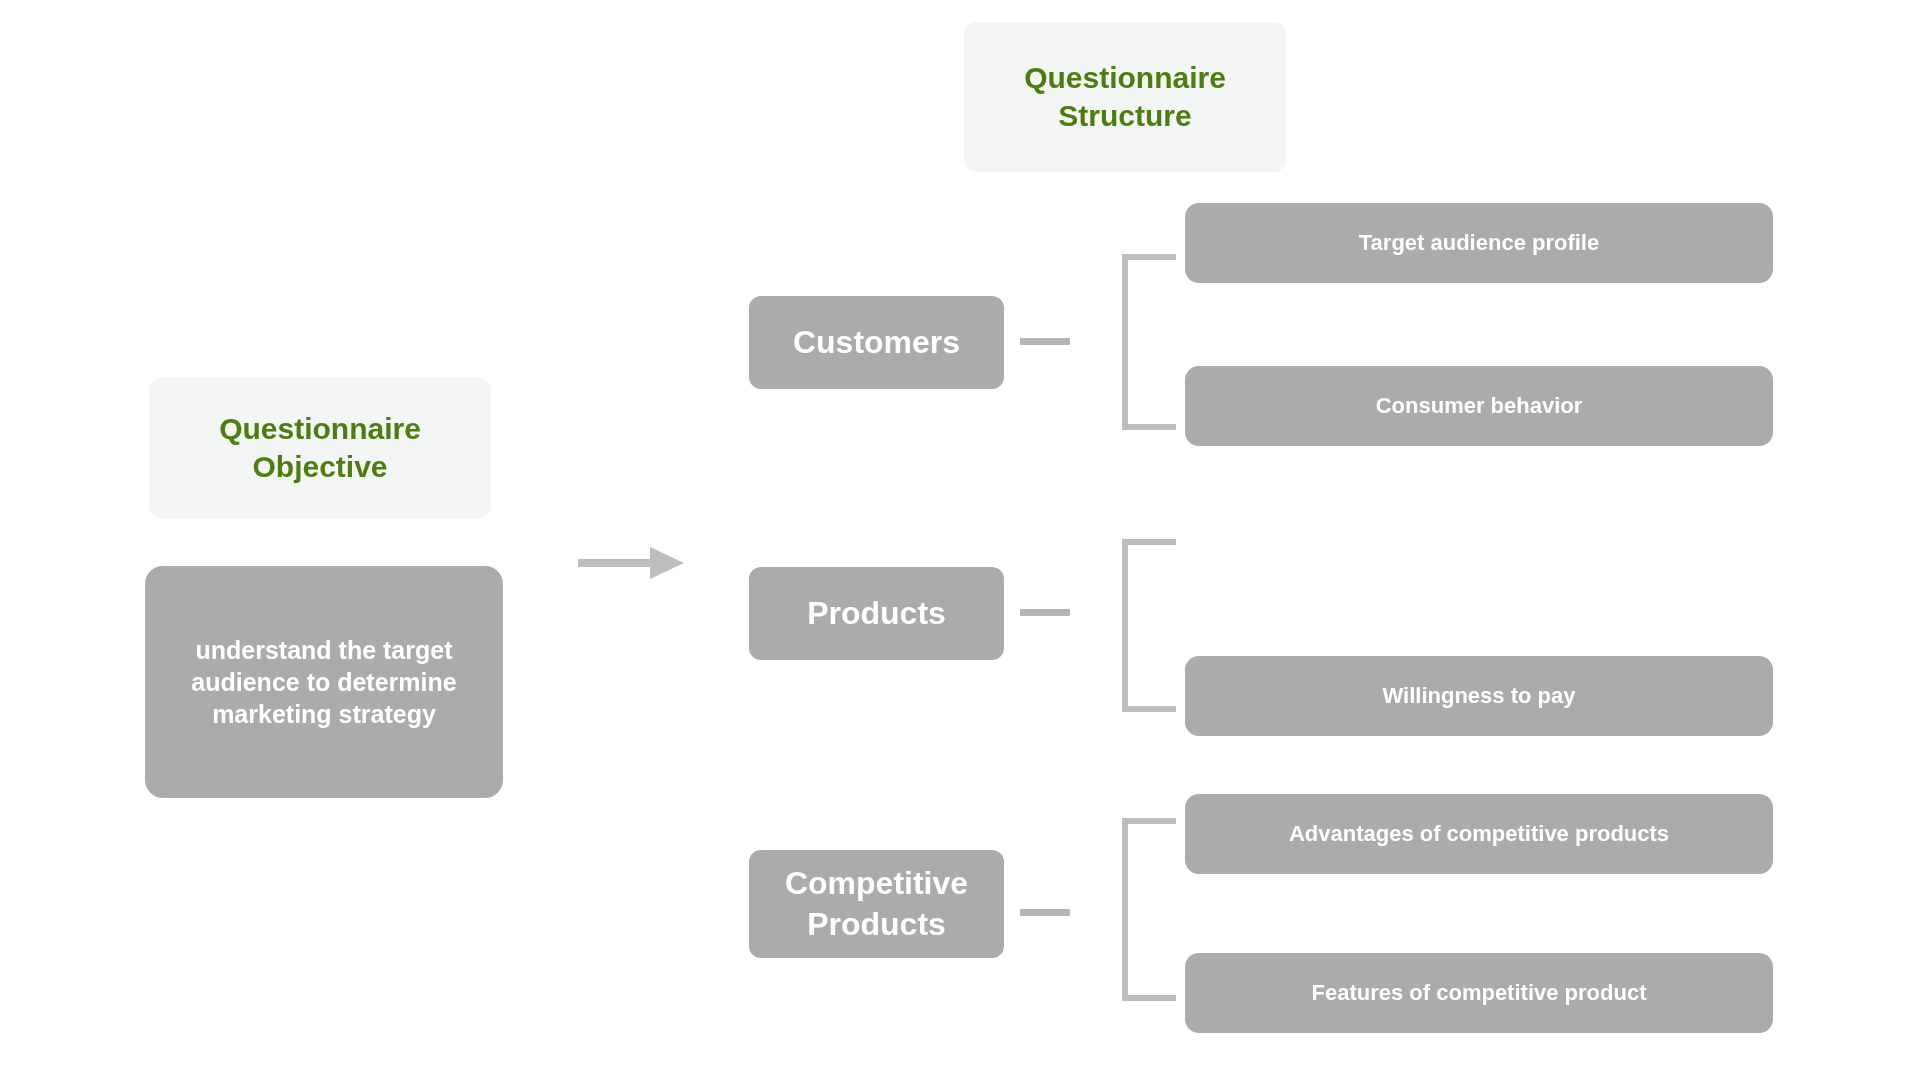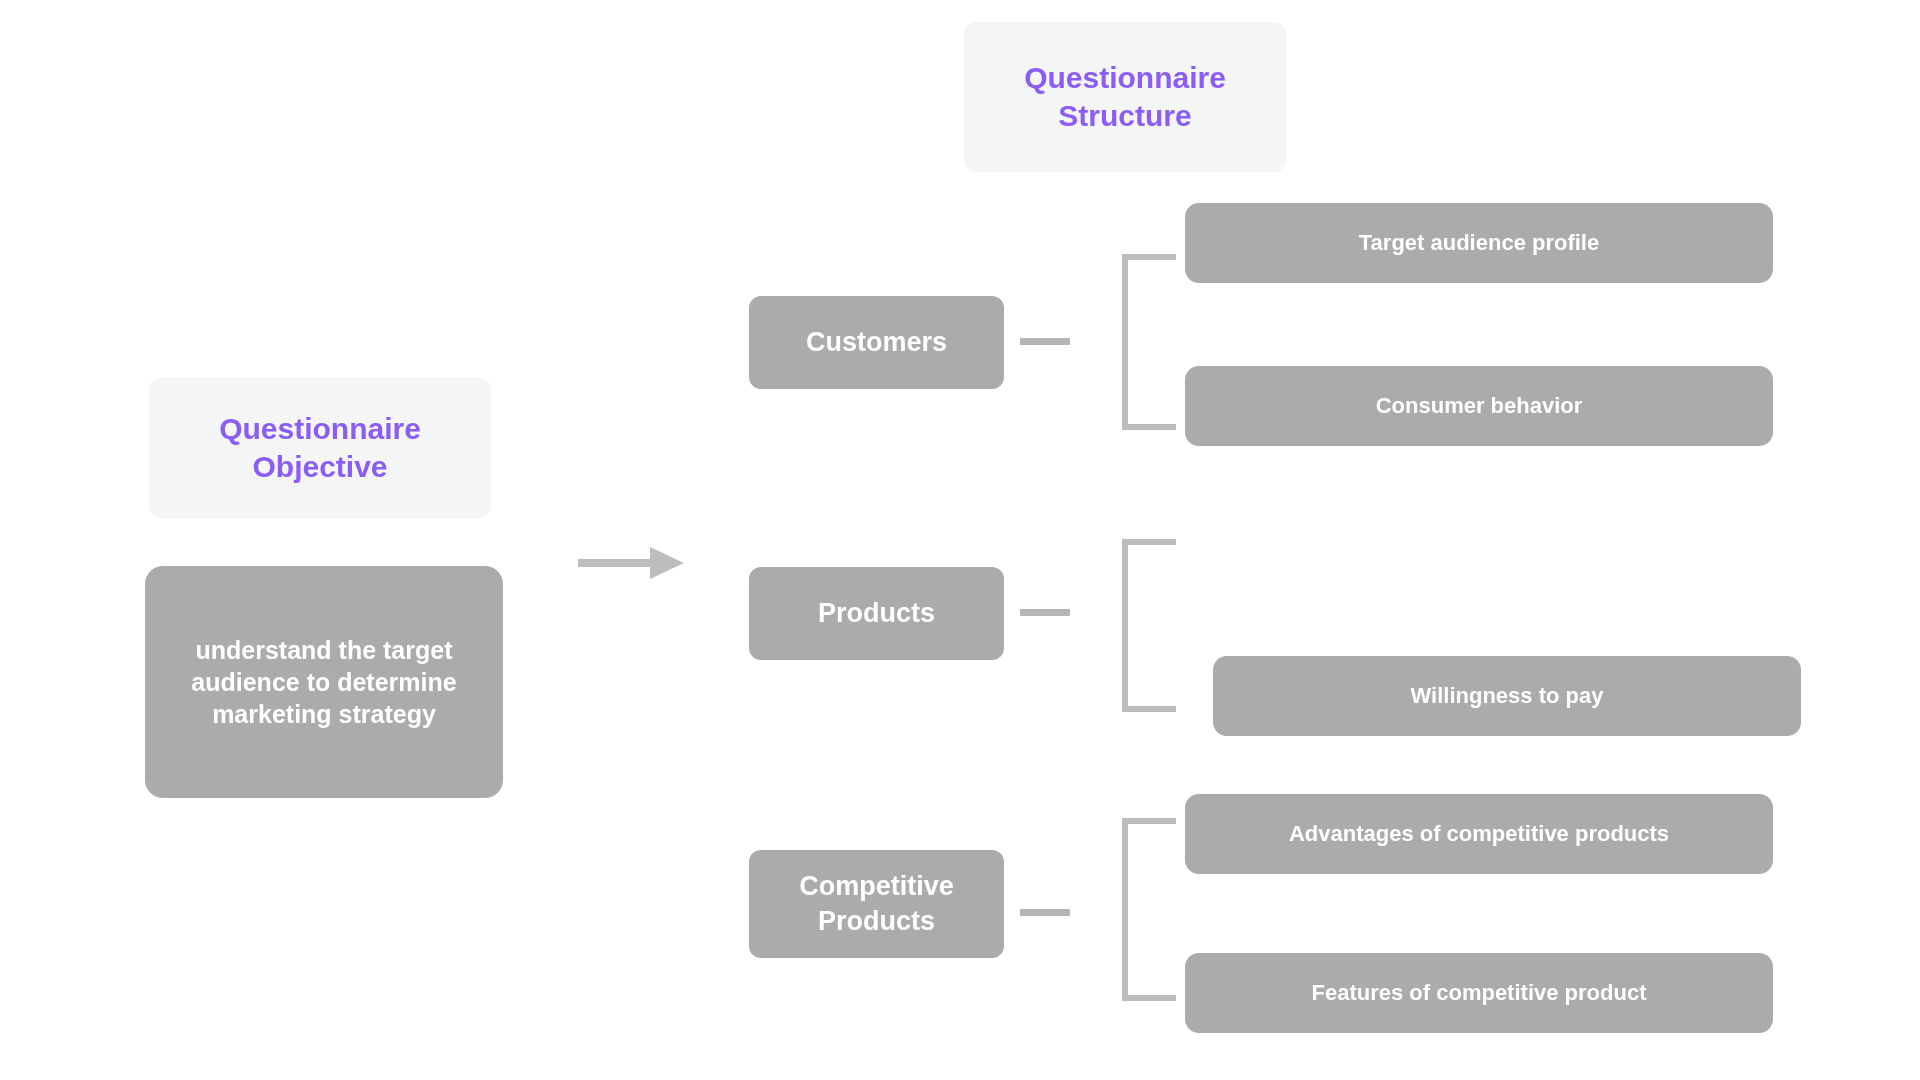--- a/index.html
+++ b/index.html
@@ -35,21 +35,21 @@
   .node .label {
     display: block;
     width: 100%;
     line-height: 1.28;
     white-space: pre-line;
   }
 
   
   .node.light {
     background: #f4f5f5;
-    color: #8b5cf6;
+    color: #4d7c0f;
     font-weight: bold;
   }
   
   .node.solid {
     background: #aaabab;
     color: #ffffff;
     font-weight: bold;
   }
 
   
@@ -72,40 +72,40 @@
     width: 358px; height: 232px;
     font-size: 25px;
     border-radius: 18px;
     padding: 0 18px;
   }
 
   
   .node.category {
     left: 749px;
     width: 255px;
-    font-size: 27px;
+    font-size: 32px;
     border-radius: 12px;
   }
   #cat-customers  { top: 296px; height: 93px; }
   #cat-products   { top: 567px; height: 93px; }
   #cat-competitive{ top: 850px; height: 108px; }
 
   
   .node.leaf {
     left: 1185px;
     width: 588px;
     height: 80px;
     font-size: 22px;
     border-radius: 14px;
     padding: 0 14px;
   }
   #leaf-target-audience   { top: 203px; }
   #leaf-consumer-behavior { top: 366px; }
   #leaf-product-adv       { top: 521px; }
-  #leaf-willingness       { top: 656px; margin-left: 28px; }
+  #leaf-willingness       { top: 656px; }
   #leaf-competitive-adv   { top: 794px; }
   #leaf-competitive-feat  { top: 953px; }
 
   
   .dash {
     position: absolute;
     height: 7px;
     width: 50px;
     background: #b4b5b5;
     border-radius: 1px;

